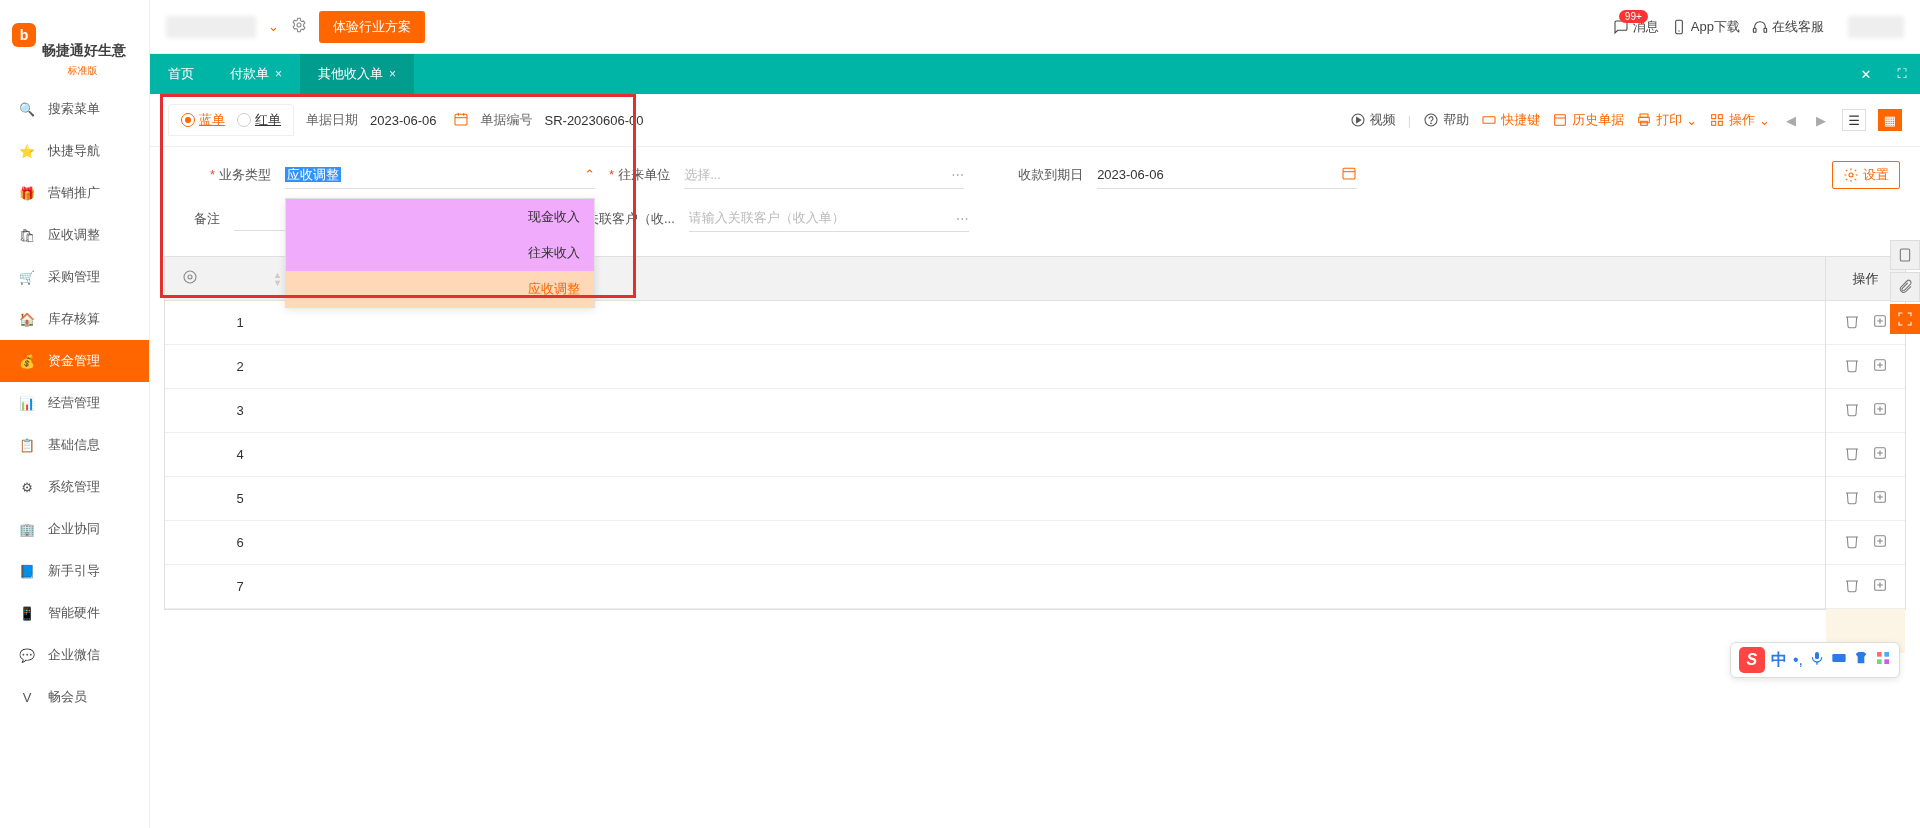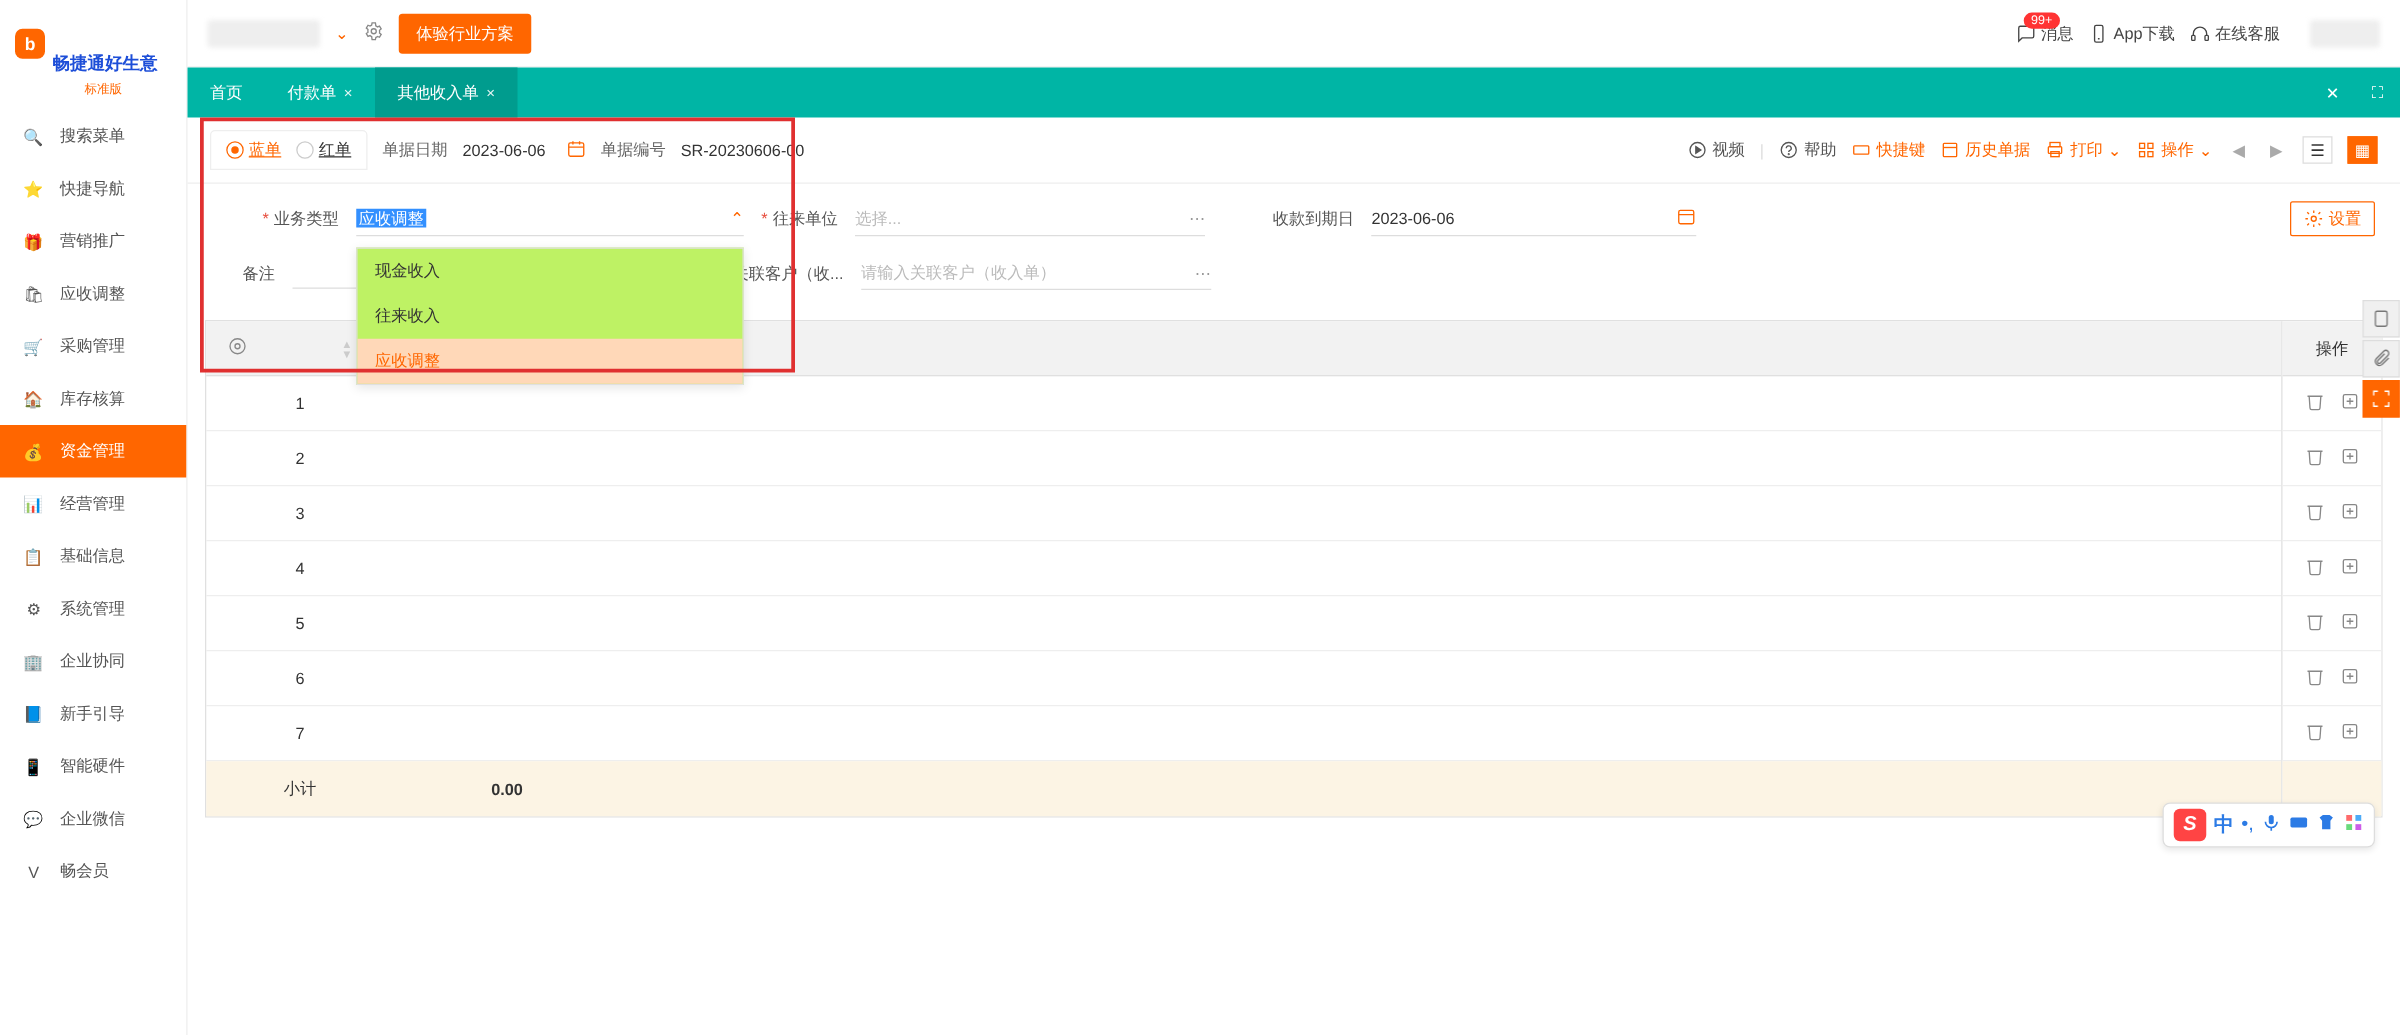--- a/index.html
+++ b/index.html
@@ -3,21 +3,21 @@
 <meta charset="utf-8">
 <style>
 * { box-sizing: border-box; margin: 0; padding: 0; }
 body { font-family: "Microsoft YaHei", Arial, sans-serif; font-size: 13px; color: #333; background: #fff; overflow: hidden; }
 .app { display: flex; height: 828px; }
 
 
 .sidebar { width: 150px; background: #fff; border-right: 1px solid #eee; flex-shrink: 0; }
 .logo-area { padding: 10px 12px; display: flex; align-items: center; gap: 6px; }
 .logo-icon { width: 24px; height: 24px; background: #ff6600; border-radius: 6px; display: flex; align-items: center; justify-content: center; color: #fff; font-weight: bold; font-size: 14px; }
-.logo-text { font-size: 14px; color: #1d4ed8; font-weight: 600; margin-top: 32px; }
+.logo-text { font-size: 14px; color: #404040; font-weight: 600; margin-top: 32px; }
 .logo-sub { font-size: 10px; color: #ff6600; padding-left: 16px; margin-top: -6px; text-align: center; }
 .nav { margin-top: 10px; }
 .nav-item { display: flex; align-items: center; padding: 12px 18px; gap: 12px; color: #555; cursor: pointer; }
 .nav-item.active { background: #ff6600; color: #fff; }
 .nav-icon { width: 18px; height: 18px; display: inline-flex; align-items: center; justify-content: center; }
 
 
 .main { flex: 1; display: flex; flex-direction: column; min-width: 0; }
 
 
@@ -63,21 +63,21 @@
 .fld-label { color: #555; width: auto; white-space: nowrap; }
 .input-box { border-bottom: 1px solid #ddd; min-width: 260px; display: flex; align-items: center; padding: 4px 0; position: relative; }
 .input-box .val { flex: 1; }
 .input-box .placeholder { color: #bbb; }
 .sel-val { background: #3390ff; color: #fff; padding: 0 2px; }
 .chev-up { color: #ff6600; }
 .ellipsis { color: #999; }
 .settings-btn { border: 1px solid #ff6600; color: #ff6600; padding: 4px 10px; border-radius: 2px; cursor: pointer; display: flex; align-items: center; gap: 4px; }
 
 
-.dropdown { position: absolute; top: 36px; left: 0; width: 310px; background: #bef264; border: 1px solid #e0e0e0; box-shadow: 0 2px 8px rgba(0,0,0,0.1); z-index: 20; }
+.dropdown { position: absolute; top: 36px; left: 0; width: 310px; background: #f0abfc; border: 1px solid #e0e0e0; box-shadow: 0 2px 8px rgba(0,0,0,0.1); z-index: 20; text-align: right; }
 .dd-item { padding: 9px 14px; cursor: pointer; }
 .dd-item.highlighted { background: #ffd8b8; color: #ff6600; }
 
 
 .red-box { position: absolute; border: 3px solid #e03030; pointer-events: none; z-index: 30; }
 
 
 .table-wrap { margin: 0 14px; border: 1px solid #e0e0e0; position: relative; }
 .t-header { display: flex; background: #f2f2f2; border-bottom: 1px solid #e0e0e0; height: 44px; align-items: center; }
 .col-gear { width: 50px; text-align: center; color: #888; }
@@ -415,27 +415,20 @@
               <div class="col-gear"></div>
               <div class="col-idx">6</div>
               <div class="col-main"></div>
             </div>
             <div class="t-row">
               <div class="col-gear"></div>
               <div class="col-idx">7</div>
               <div class="col-main"></div>
             </div>
           </div>
-        <div class="t-footer">
-          <div class="col-gear"></div>
-          <div class="col-idx">小计</div>
-          <div class="col-main">
-              <span style="margin-right:auto; margin-left:120px;">0.00</span>
-            </div>
-        </div>
 
         <div class="ops-col-fixed">
           <div class="ops-header">操作</div>
           <div id="ops-body">
               <div class="ops-row">
                 <span><svg viewBox="0 0 24 24">
                     <polyline points="3 6 5 6 21 6"></polyline>
                     <path d="M19 6l-1 14a2 2 0 0 1-2 2H8a2 2 0 0 1-2-2L5 6"></path>
                   </svg></span>
                 <span><svg viewBox="0 0 24 24">

